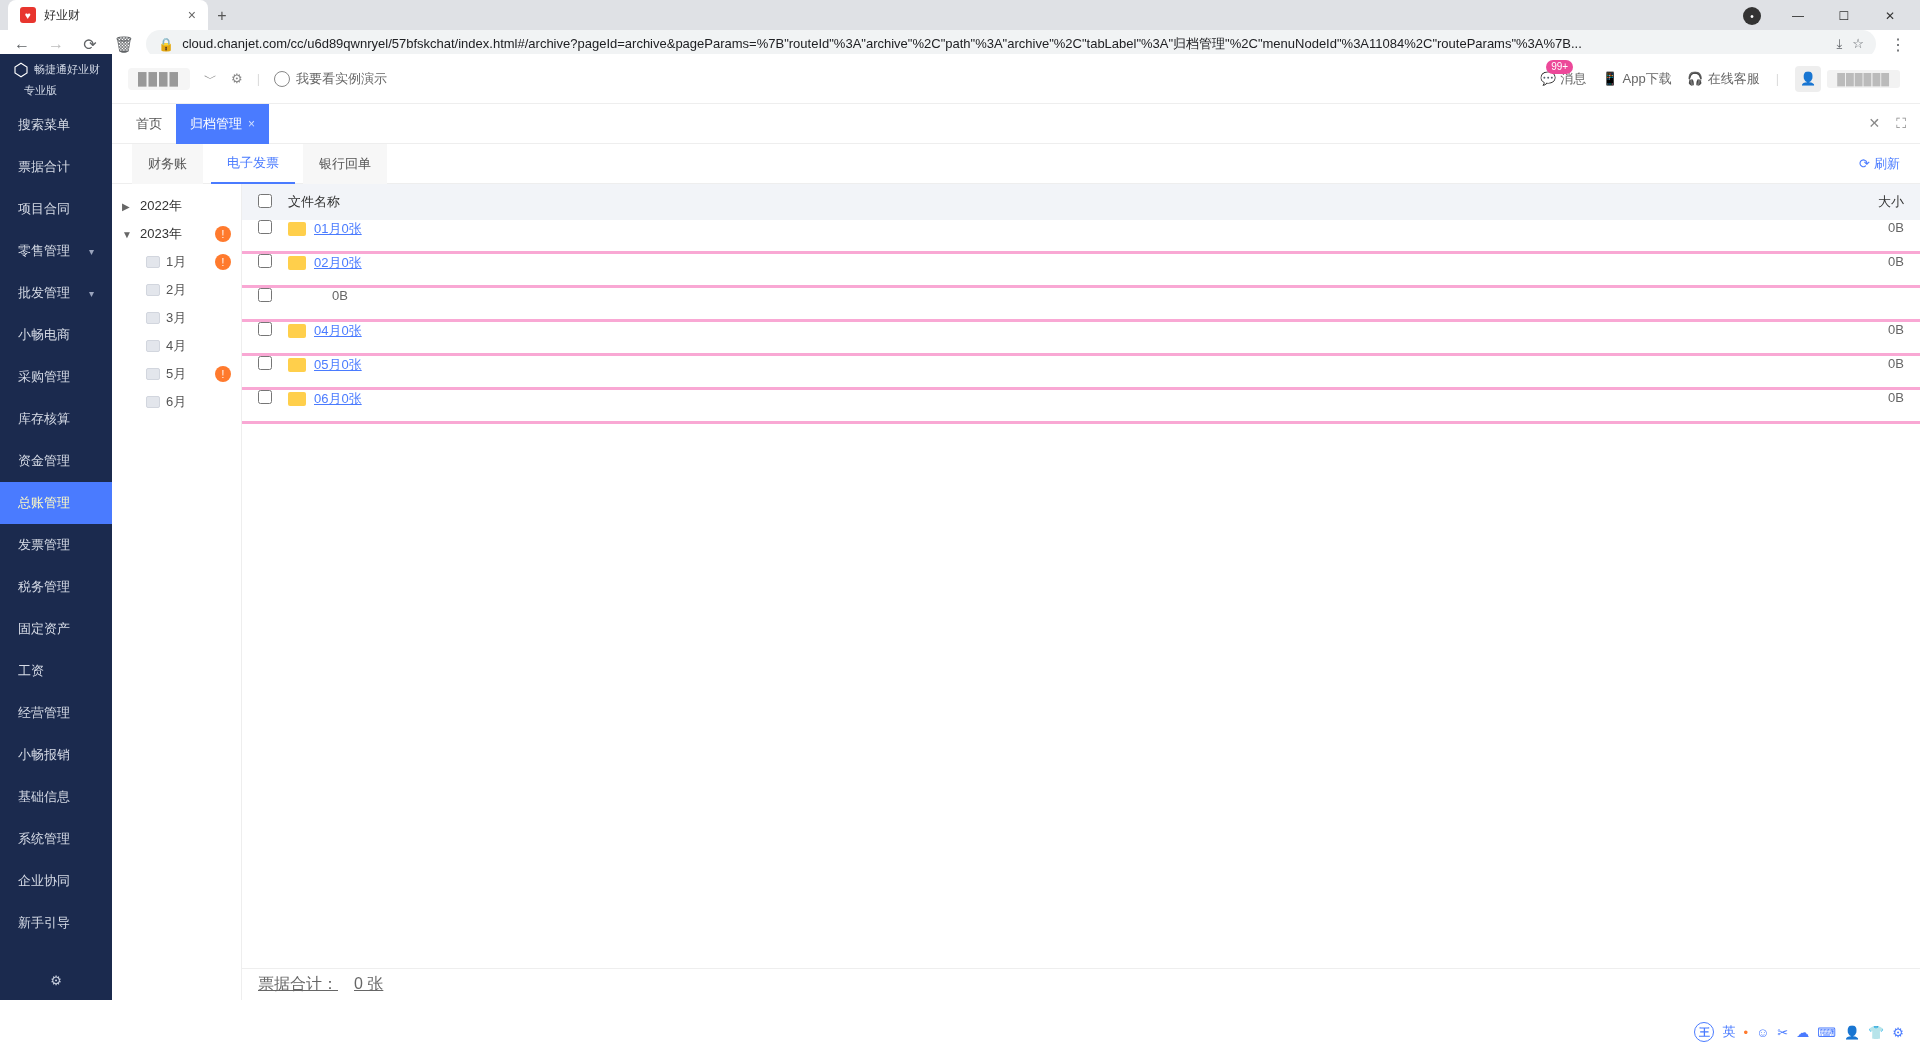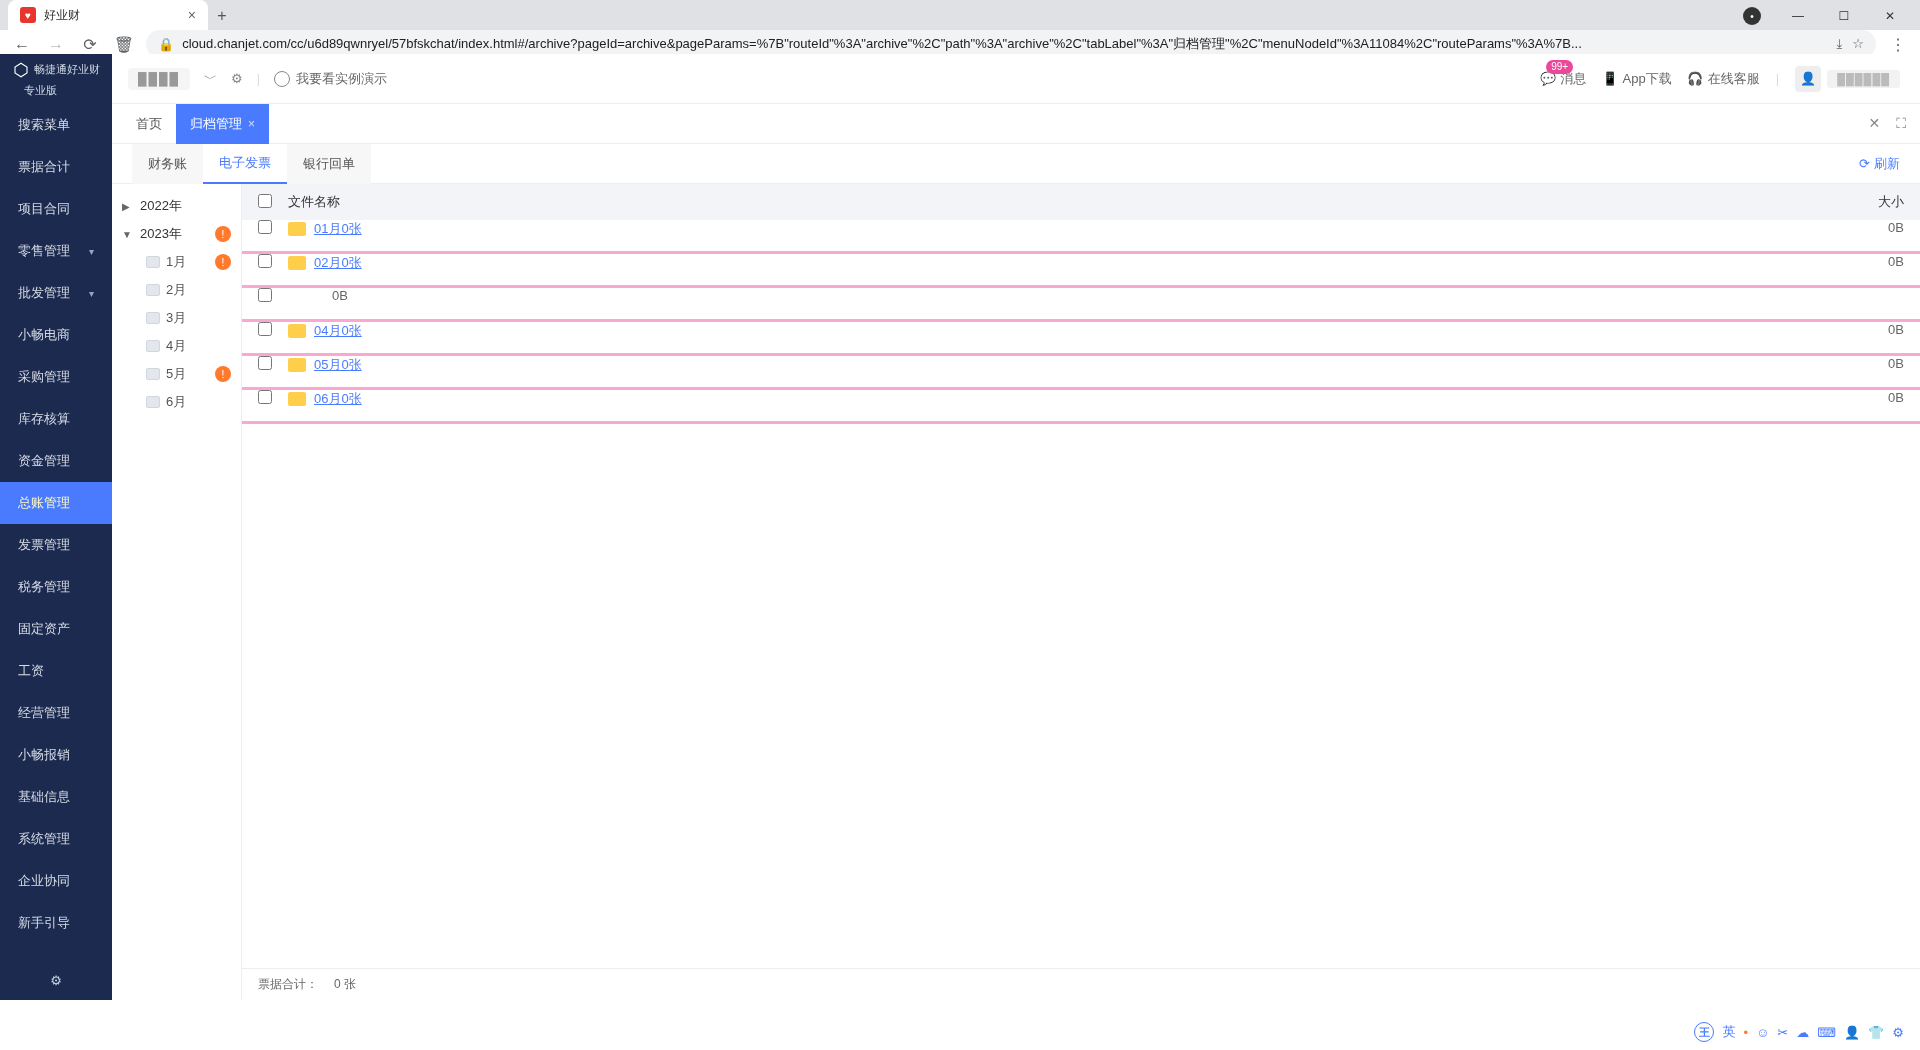--- a/index.html
+++ b/index.html
@@ -59,21 +59,21 @@
 
 .page-tabs { height:40px; display:flex; align-items:center; padding:0 10px; border-bottom:1px solid #eee; position:relative; }
 .page-tab { padding:0 14px; height:40px; display:flex; align-items:center; gap:6px; cursor:pointer; color:#555; font-size:13px; }
 .page-tab.active { background:#4a7bff; color:#fff; }
 .page-tab .x { font-size:12px; color:#cfe0ff; }
 .page-tabs-right { margin-left:auto; display:flex; gap:8px; color:#888; }
 .page-tabs-right span{ cursor:pointer; font-size:14px; padding:0 4px;}
 
 
 .content { flex:1; display:flex; flex-direction:column; }
-.inner-tabs { height:40px; display:flex; align-items:center; border-bottom:1px solid #eee; padding:0 20px; }
+.inner-tabs { height:40px; display:flex; align-items:center; border-bottom:1px solid #eee; padding:0 20px; gap:8px; }
 .inner-tab { padding:0 16px; height:40px; display:flex; align-items:center; color:#555; cursor:pointer; font-size:13px; }
 .inner-tab.active { color:#4a7bff; border-bottom:2px solid #4a7bff; background:#fff; }
 .inner-tab:not(.active){ background:#f7f7f7;}
 .refresh { margin-left:auto; color:#4a7bff; display:flex; align-items:center; gap:4px; cursor:pointer; }
 
 .split { flex:1; display:flex; }
 
 
 .tree { width:130px; border-right:1px solid #eee; padding:8px 6px; font-size:13px; color:#555; }
 .tree-item { display:flex; align-items:center; height:28px; gap:6px; cursor:pointer; padding:0 4px;}
@@ -90,21 +90,21 @@
 .file-head .name { flex:1; }
 .file-head .size { width:60px; text-align:right; }
 .file-row { height:34px; display:flex; align-items:flex-start; padding:0 16px; border-bottom:3px solid #f9a8d4; font-size:13px; }
 .file-row .name { flex:1; display:flex; align-items:center; gap:8px; }
 .file-row .folder { width:18px; height:14px; background:#ffcf4b; border-radius:2px; position:relative; }
 .file-row .name a { color:#4a7bff; text-decoration:underline; cursor:pointer; }
 .file-row .size { width:60px; text-align:right; color:#666; }
 input[type=checkbox]{ width:14px; height:14px; cursor:pointer;}
 
 
-.file-footer { height:32px; border-top:1px solid #eee; display:flex; align-items:center; padding:2px 16px; color:#666; font-size:12px; }
+.file-footer { height:32px; border-top:1px solid #eee; display:flex; align-items:center; padding:2px 16px; color:#666; font-size:16px;text-decoration:underline; }
 
 
 .ime-bar { position:fixed; right:10px; bottom:6px; height:24px; display:flex; align-items:center; gap:8px; font-size:13px; color:#4a7bff; background:#fff; padding:2px 6px;}
 .ime-bar .circ { width:20px; height:20px; border:1.5px solid #4a7bff; border-radius:50%; display:flex; align-items:center; justify-content:center; font-size:11px; font-weight:bold;}
 .ime-bar span{ cursor:pointer; }
 </style>
 </head>
 <body>
 
 <div class="browser-top">

